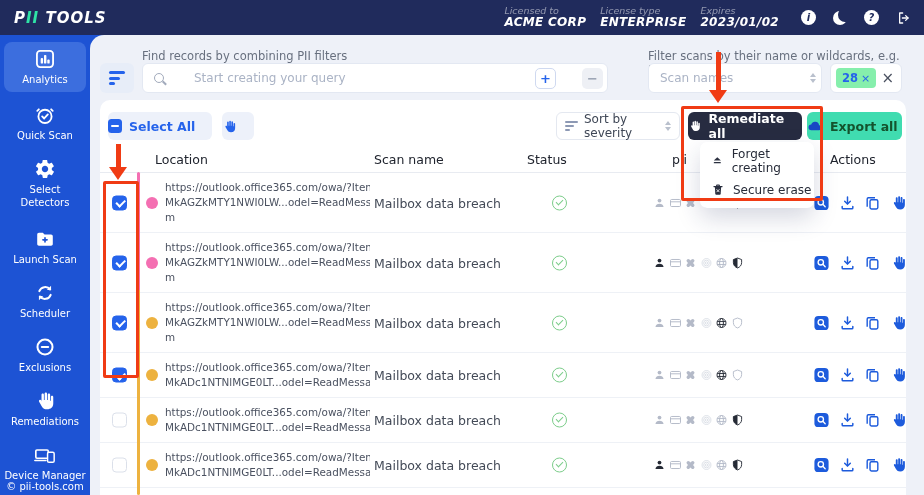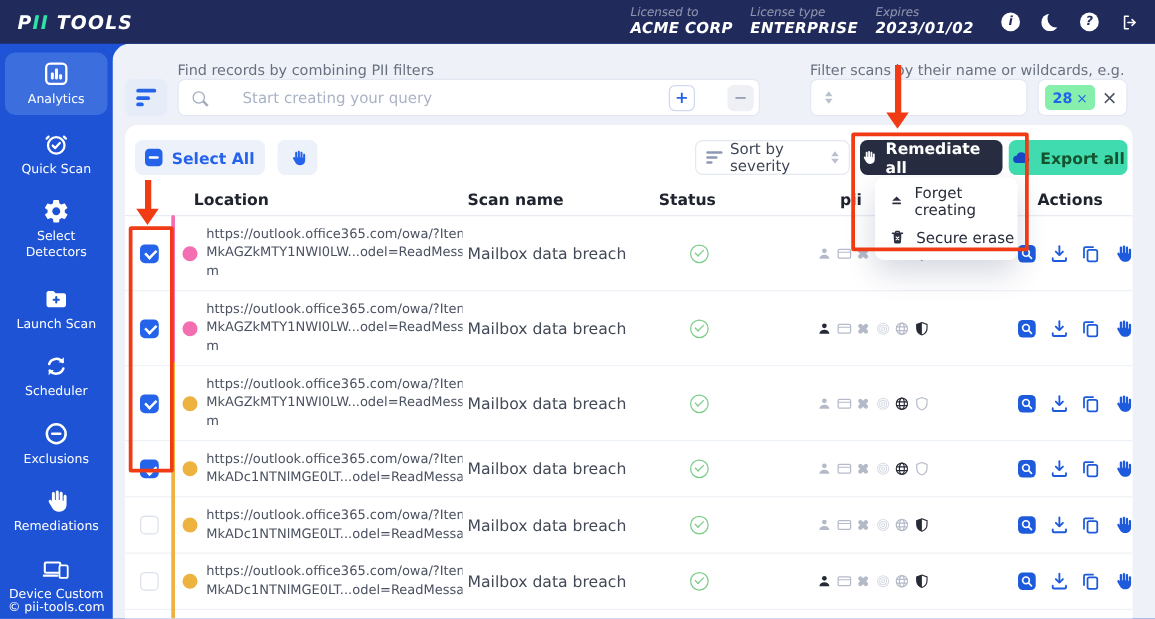--- a/index.html
+++ b/index.html
@@ -46,35 +46,35 @@
   .chevcol { display:flex; flex-direction:column; gap:2px; align-items:center; }
   .chu { width:0; height:0; border-left:3.5px solid transparent; border-right:3.5px solid transparent; border-bottom:4.5px solid #b9c0cd; }
   .chd { width:0; height:0; border-left:3.5px solid transparent; border-right:3.5px solid transparent; border-top:4.5px solid #b9c0cd; }
   .chipbox { position:absolute; left:740px; top:28px; width:72px; height:30px; background:#fff; border:1px solid #e3e8f2; border-radius:6px; display:flex; align-items:center; padding:0 7px 0 5px; justify-content:space-between; }
   .chip { background:#86efac; border-radius:4px; padding:3px 6px; font-size:11.5px; font-weight:700; color:#2563eb; cursor:pointer;text-align:right; }
   .chip .x { font-weight:400; margin-left:3px; font-size:11px; }
   .bigx { color:#4a5160; font-size:15px; cursor:pointer; line-height:1; }
 
   
   .card { position:absolute; left:10px; top:65px; width:806px; bottom:0; background:#fff; border-radius:10px 10px 0 0; }
-  .btn { position:absolute; top:12px; height:28px; border-radius:6px; display:flex; align-items:center; justify-content:center; gap:7px; font-size:12.5px; font-weight:700; cursor:pointer; }
+  .btn { position:absolute; top:12px; height:28px; border-radius:6px; display:flex; align-items:center; gap:7px; font-size:12.5px; font-weight:700; cursor:pointer; }
   .selall { left:8px; width:104px; background:#edf1fa; color:#2563eb; }
   .ckicon { width:14px; height:14px; background:#2563eb; border-radius:3.5px; position:relative; }
   .ckicon::after { content:""; position:absolute; left:3px; top:6px; width:8px; height:2px; background:#fff; border-radius:1px; }
   .handbtn { left:122px; width:32px; background:#edf1fa; }
   .handbtn svg { width:15px; height:15px; color:#2563eb; }
   .sortsel { left:456px; width:124px; background:#fff; border:1px solid #e4e8f0; font-weight:400; color:#3f4756; font-size:12px; justify-content:flex-start; padding:0 8px; gap:6px; }
   .bars i { display:block; height:2.2px; background:#8d99b4; border-radius:2px; margin:2px 0; }
   .sortsel .chevcol { margin-left:auto; }
   .remediate { left:588px; width:114px; background:#272c41; color:#fff; }
   .remediate svg { width:14px; height:14px; color:#fff; }
   .export { left:707px; width:95px; background:#40dcb0; color:#14532d; }
   .export svg { width:16px; height:16px; color:#1846c4; }
 
-  .thead { position:absolute; top:52px; height:20px; font-size:12.5px; font-weight:700; color:#20242e; }
+  .thead { position:absolute; top:52px; height:20px; font-size:12.5px; font-weight:400; color:#20242e; }
   .rows { position:absolute; left:0; right:0; top:72px; bottom:0; overflow:hidden; border-top:1px solid #e8ebf1; }
   .sevband { position:absolute; left:37px; top:72px; bottom:0; width:2.5px; background:linear-gradient(#f46fb2 0 118px,#edb23f 118px 100%); z-index:2; border-radius:2px; }
   .row { position:relative; display:flex; align-items:center; border-bottom:1px solid #eef1f6; padding:7px 0; }
   .cb { position:absolute; left:12px; top:50%; transform:translateY(-50%); width:15px; height:15px; border-radius:4px; border:1px solid #dbe0ea; background:#fff; cursor:pointer; }
   .cb.checked { background:#2563eb; border-color:#2563eb; }
   .cb.checked::after { content:""; position:absolute; left:3px; top:3.5px; width:7px; height:3.5px; border-left:2px solid #fff; border-bottom:2px solid #fff; transform:rotate(-45deg); }
   .dot { position:absolute; left:46px; top:50%; transform:translateY(-50%); width:12px; height:12px; border-radius:50%; }
   .url { margin-left:65px; width:205px; font-size:10.4px; line-height:15px; color:#4a5160; }
   .url div { white-space:nowrap; overflow:hidden; }
   .scan { position:absolute; left:274px; top:50%; transform:translateY(-50%); width:150px; font-size:12.5px; color:#434a57; }
@@ -278,40 +278,41 @@
   <div class="sitem" style="top:349px;height:50px">
     <svg viewBox="0 0 24 24">
         <use href="#i-hand"></use>
       </svg>
     <span class="slabel">Remediations</span>
   </div>
   <div class="sitem" style="top:403px;height:46px">
     <svg viewBox="0 0 24 24">
         <use href="#i-devices"></use>
       </svg>
-    <span class="slabel">Device Custom</span>
+    <span class="slabel">Device Manager</span>
   </div>
   <div class="sfooter">© pii-tools.com</div>
 </nav>
 
 <main class="main">
   <div class="flabel" style="left:52px">Find records by combining PII filters</div>
   <div class="filterbtn">
     <i style="width:16px"></i>
       <i style="width:11px"></i>
       <i style="width:6px"></i>
   </div>
   <div class="qwrap">
     <span class="mag"></span>
     <input class="qinput" placeholder="Start creating your query" style="">
     <span class="minibtn plus">+</span>
     <span class="minibtn minus">−</span>
   </div>
   <div class="flabel" style="left:558px">Filter scans by their name or wildcards, e.g. "HR*2022"</div>
   <div class="swrap">
+    <input class="sinput" placeholder="Scan names" style="">
     <span class="chevcol">
         <span class="chu"></span>
         <span class="chd"></span>
       </span>
   </div>
   <div class="chipbox">
     <span class="chip"><span>28</span><span class="x">×</span></span>
     <span class="bigx">×</span>
   </div>
 

